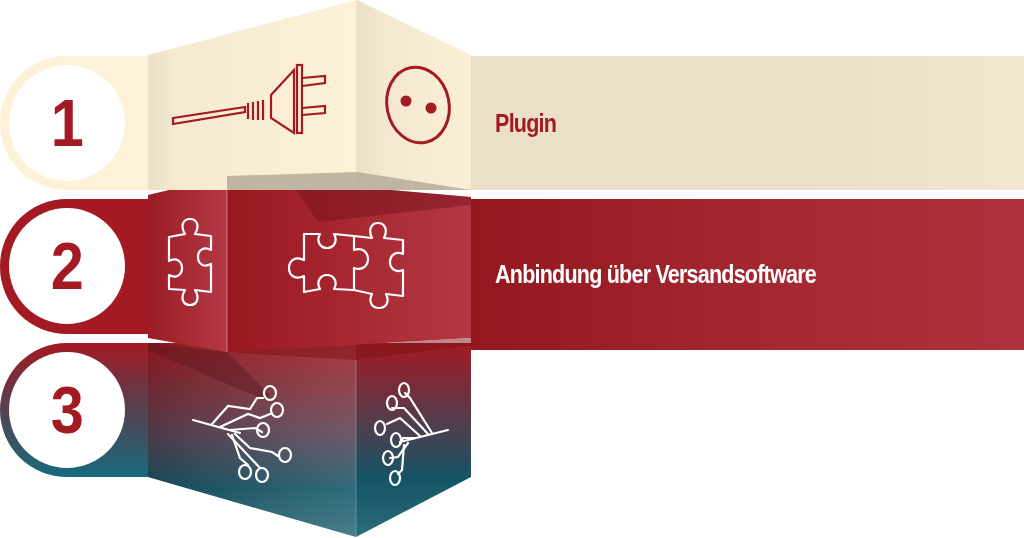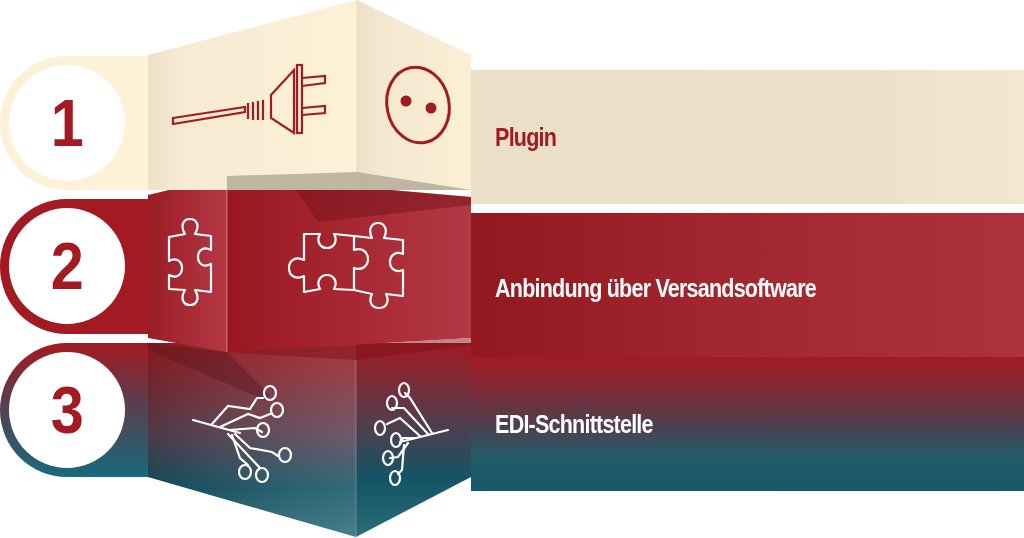--- a/index.html
+++ b/index.html
@@ -1,20 +1,20 @@
 <!DOCTYPE html>
 <html><head>
 <meta charset="utf-8">
 <style>
   html, body { margin: 0; padding: 0; background: #ffffff; }
   body { width: 1024px; height: 538px; overflow: hidden; position: relative; font-family: "Liberation Sans", sans-serif; }
   .stage { position: absolute; left: 0; top: 0; width: 1024px; height: 538px; }
   .band { position: absolute; left: 0; width: 1024px; height: 134px; }
   .tab { position: absolute; left: 0; top: 0; width: 160px; height: 134px; border-radius: 67px 0 0 67px; }
-  .rowbar { position: absolute; left: 471px; top: 14px; width: 553px; height: 134px; display: flex; align-items: center; }
+  .rowbar { position: absolute; left: 471px; top: 0; width: 553px; height: 134px; display: flex; align-items: center; }
   .rowbar .label { padding-left: 28px; font-family: "Liberation Sans", sans-serif; font-weight: bold; font-size: 25px; letter-spacing: -0.9px; transform: scaleX(0.86); transform-origin: left center; white-space: nowrap; }
   .circle { position: absolute; left: 9px; top: 9px; width: 116px; height: 116px; border-radius: 50%; background: #ffffff; display: flex; align-items: center; justify-content: center; }
   .circle .num { font-family: "Liberation Sans", sans-serif; font-weight: bold; font-size: 66px; color: #a31a22; transform: scaleX(0.9); line-height: 1; }
 
   #band1 { top: 56px; }
   #band1 .tab { background: #fdf1d8; }
   #band1 .rowbar { background: linear-gradient(90deg, #ebdfc7 0%, #ece0c8 70%, #f3e7cf 100%); }
   #band1 .rowbar .label { color: #a31a22; }
 
   #band2 { top: 199px; height: 135px; }
@@ -56,23 +56,20 @@
     <div class="rowbar">
       <span class="label">Anbindung über Versandsoftware</span>
     </div>
   </div>
 
   <div class="band" id="band3">
     <div class="tab">
       <div class="circle">
         <span class="num">3</span>
       </div>
-    </div>
-    <div class="rowbar">
-      <span class="label">EDI-Schnittstelle</span>
     </div>
   </div>
 
   <div class="boxes">
     <svg width="1024" height="538" viewBox="0 0 1024 538" xmlns="http://www.w3.org/2000/svg">
       <defs>
         <linearGradient id="b1l" x1="0" y1="0" x2="1" y2="0">
           <stop offset="0" stop-color="#ece0c8"></stop>
             <stop offset="0.15" stop-color="#f6ead2"></stop>
             <stop offset="1" stop-color="#fdf1d8"></stop>

